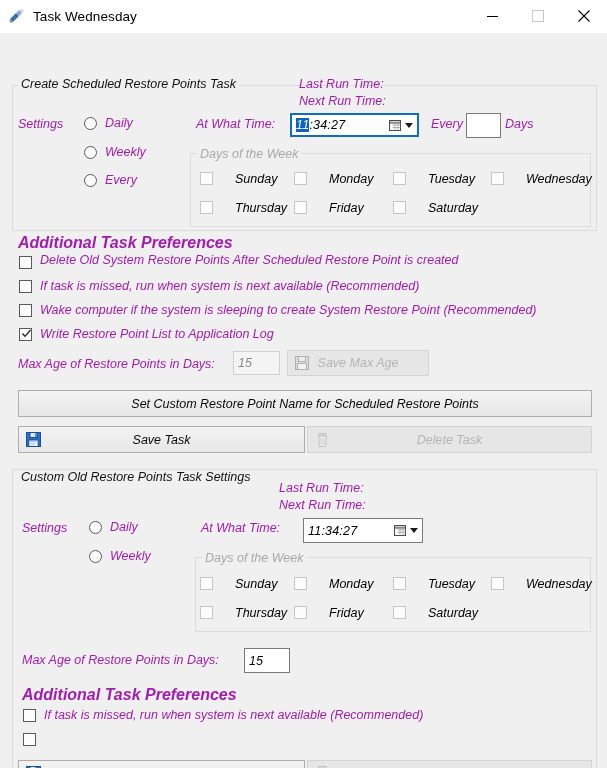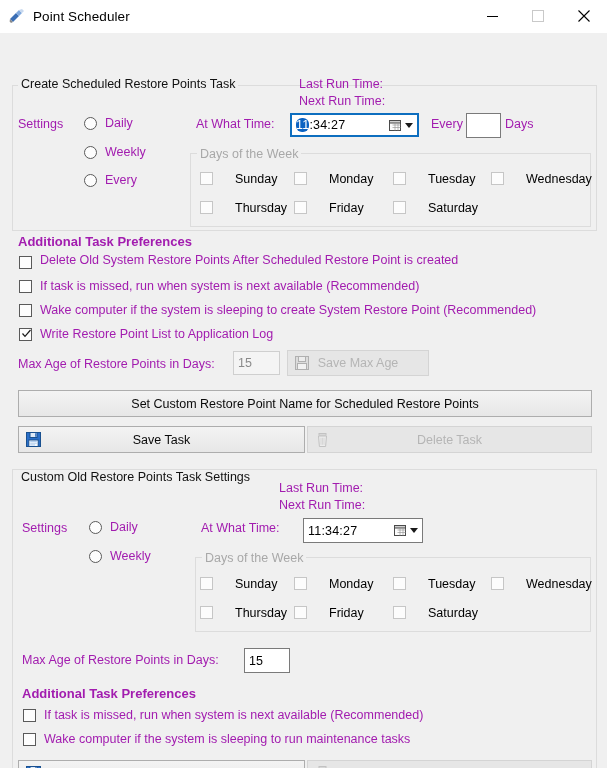--- a/index.html
+++ b/index.html
@@ -61,20 +61,21 @@
     width: 10px; height: 10px; border: 1px solid #c9c9c9; display:block;
   }
   .glyph-close { display:block; }
 
   
   .client {
     position: relative;
     width: 495px;
     height: 736px;
     background: #f0f0f0;
+    font-style: italic;
   }
 
   
   .panel {
     position: absolute;
     border: 1px solid #dcdcdc;
     background: transparent;
   }
   .panel-label {
     position: absolute;
@@ -86,21 +87,21 @@
   }
 
   .lbl {
     position: absolute;
     white-space: nowrap;
     font-size: 12.5px;
     color: #a21caf;
     font-family: "Liberation Sans", sans-serif;
   }
   .lbl.dim { color: #000000; margin-left: 15px; }
-  .lbl.bold { font-weight: bold; font-size: 13px; }
+  .lbl.bold { font-weight: bold; font-size: 16px; }
 
   
   .radio {
     position: absolute;
     width: 13px; height: 13px;
     border-radius: 50%;
     border: 1px solid #5a5a5a;
     background: #fdfdfd;
     box-sizing: border-box;
   }
@@ -152,21 +153,20 @@
     font-size: 12.5px;
     padding-left: 4px;
     color: #000;
     white-space: nowrap;
     letter-spacing: 0.2px;
   }
   .dtp .val .sel {
     background: #0a62c2;
     color: #ffffff;
     padding: 0 0px;
-    border-radius: 6px;
   }
   .dtp .picker {
     position: absolute;
     right: 4px;
     display: flex;
     align-items: center;
     gap: 3px;
   }
   .cal-ico { display:block; }
   .caret {
@@ -208,21 +208,21 @@
 
 <div class="titlebar">
   <span class="app-icon">
     <svg width="16" height="16" viewBox="0 0 16 16">
       <path d="M1 11 L7 5 L10 8 L4 14 Z" fill="#3b6fb5"></path>
       <path d="M7 5 L10 2 L13 5 L10 8 Z" fill="#7fa8dd"></path>
       <path d="M10 2 L13 1 L15 3 L13 5 Z" fill="#c8d9ef"></path>
       <path d="M1 11 L4 14 L2 15 L0.6 13.4 Z" fill="#8a8a8a"></path>
     </svg>
   </span>
-  <span class="title-text">Point Scheduler</span>
+  <span class="title-text">Task Wednesday</span>
   <div class="win-controls">
     <div class="win-btn">
       <span class="glyph-min"></span>
     </div>
     <div class="win-btn">
       <span class="glyph-max"></span>
     </div>
     <div class="win-btn close">
       <svg class="glyph-close" width="12" height="12" viewBox="0 0 12 12">
         <path d="M0.5 0.5 L11.5 11.5 M11.5 0.5 L0.5 11.5" stroke="#000" stroke-width="1.1" fill="none"></path>
@@ -405,21 +405,20 @@
   <div class="tbox" style="left:244px; top:615px; width:46px; height:25px;">
       <span>15</span>
     </div>
 
   <div class="lbl bold" style="left:22px; top:653px;">Additional Task Preferences</div>
 
   <span class="cb" style="left:23px; top:676px;"></span>
   <div class="lbl" style="left:44px; top:675px;">If task is missed, run when system is next available (Recommended)</div>
 
   <span class="cb" style="left:23px; top:700px;"></span>
-  <div class="lbl" style="left:44px; top:699px;">Wake computer if the system is sleeping to run maintenance tasks</div>
 
   <div class="btn" style="left:18px; top:727px; width:287px; height:26px;">
     <span class="bico">
       <svg width="15" height="15" viewBox="0 0 15 15">
         <rect x="0.5" y="0.5" width="14" height="14" fill="#2a6fc9" stroke="#19508f"></rect>
         <rect x="4" y="0.5" width="7" height="5" fill="#dfeaf7" stroke="#19508f"></rect>
         <rect x="9" y="1.2" width="1.6" height="3.6" fill="#4a7fc1"></rect>
         <rect x="2.8" y="8" width="9.4" height="6.5" fill="#f4f9ff" stroke="#19508f"></rect>
         <path d="M4.2 9.5 H10.8 M4.2 11.2 H10.8 M4.2 12.9 H9" stroke="#9ec2e8" stroke-width="0.8"></path>
       </svg>

